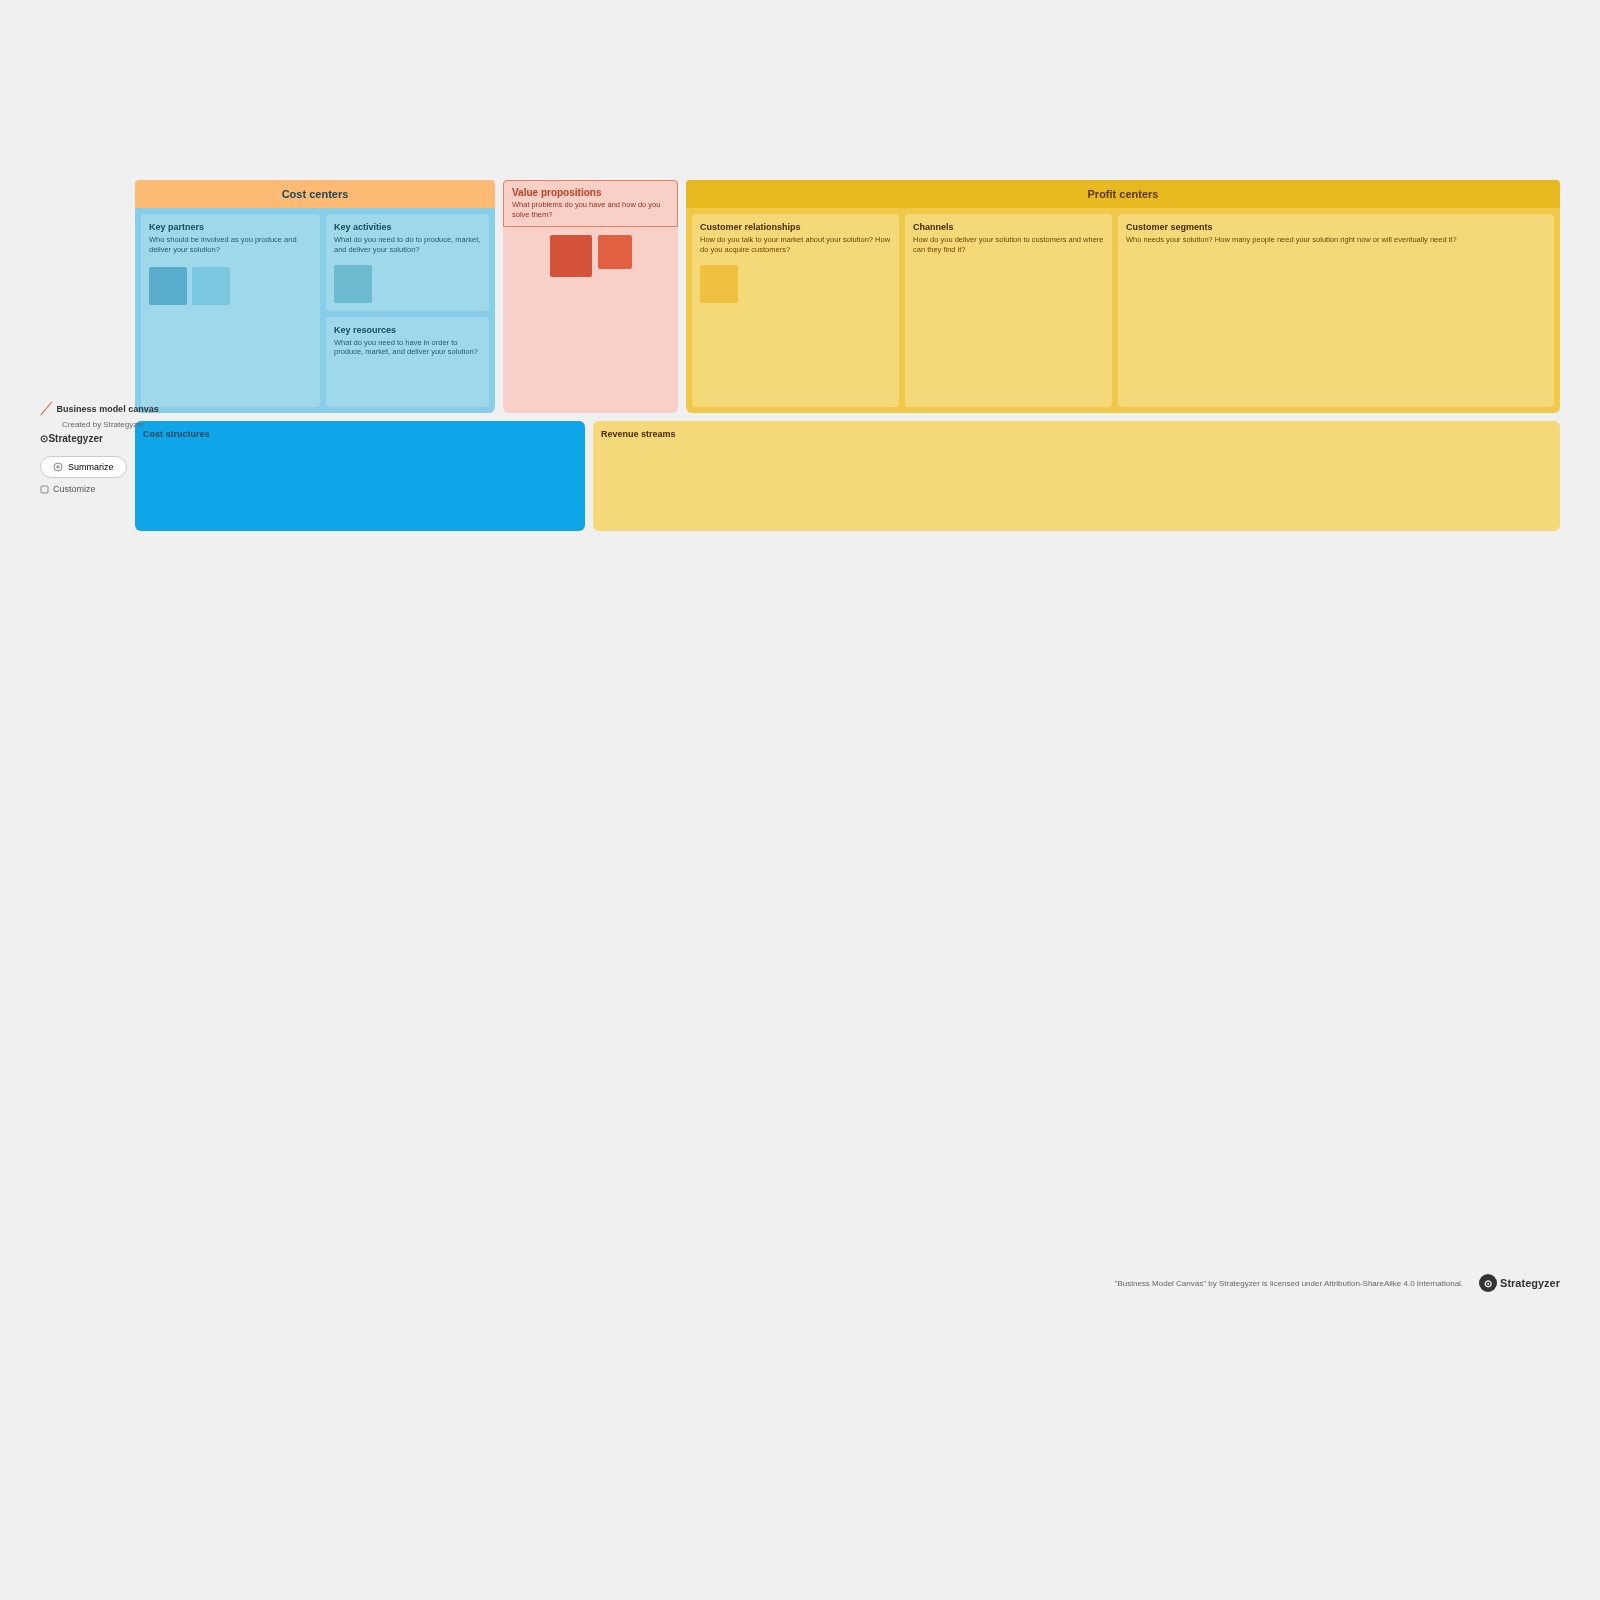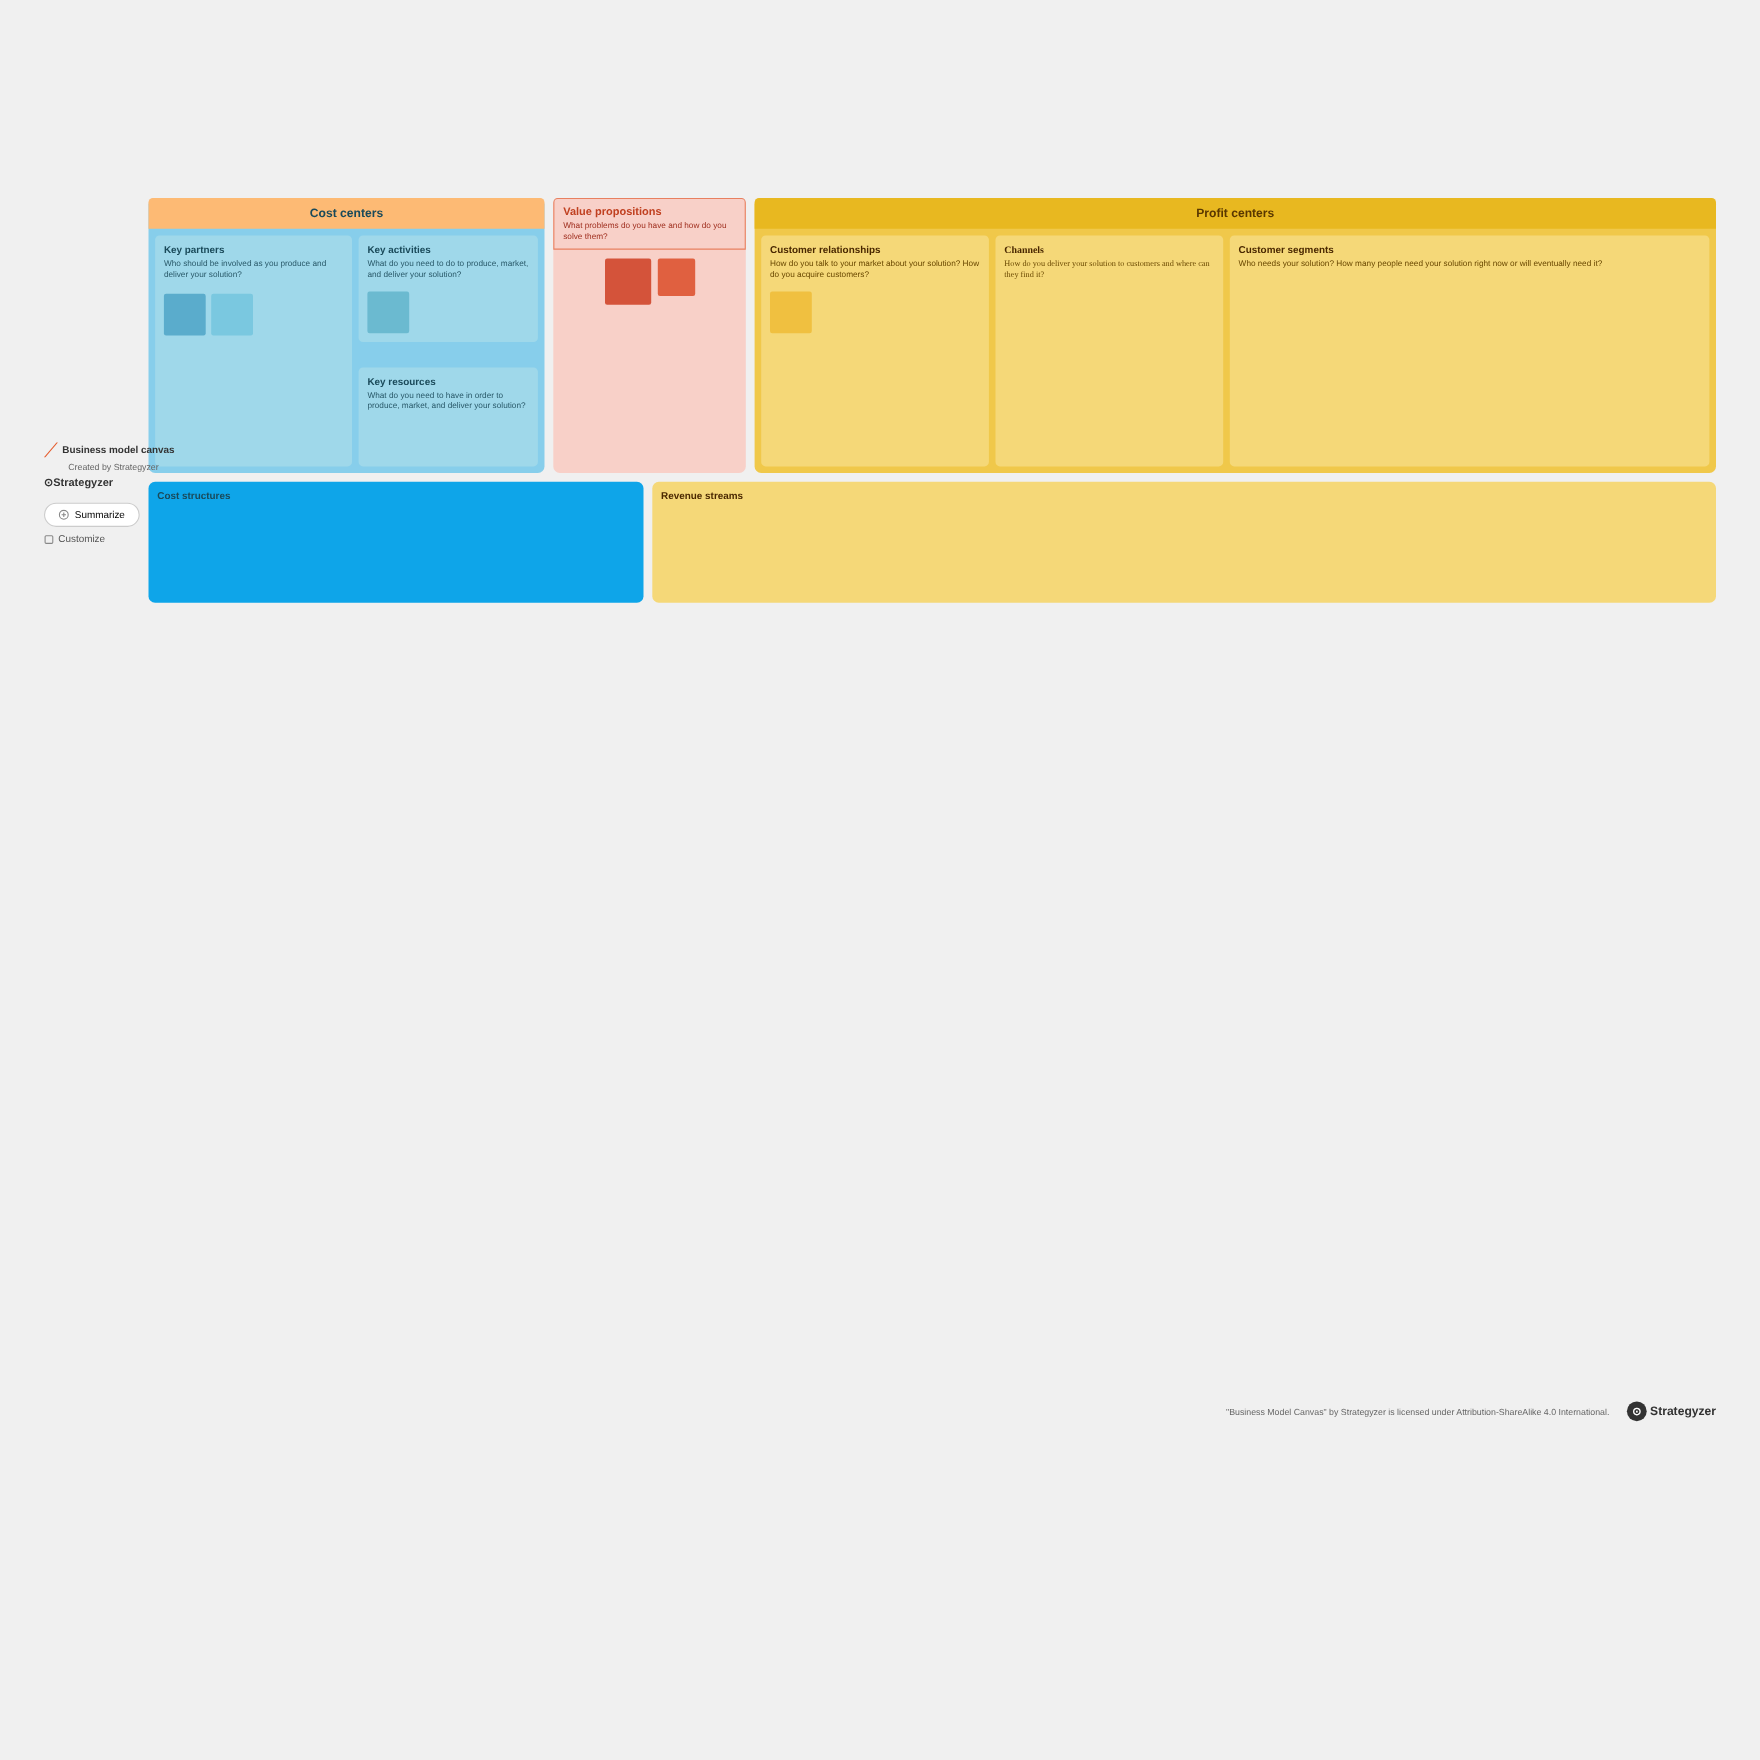--- a/index.html
+++ b/index.html
@@ -151,21 +151,21 @@
     .sub-section-desc {
       font-size: 7.5px;
       color: #2a5a6a;
       line-height: 1.3;
     }
 
     .key-activities-group {
       flex: 1;
       display: flex;
       flex-direction: column;
-      gap: 23px;
+      gap: 6px;
     }
 
     .sticky-note {
       width: 38px;
       height: 38px;
       border-radius: 2px;
     }
 
     .sticky-blue-1 { background: #5aaccc; }
     .sticky-blue-2 { background: #7ac8e0; }
@@ -442,21 +442,21 @@
           <div class="profit-centers-body">
 
             <div style="flex: 1; display: flex; gap: 6px;">
               <div class="profit-sub">
                 <div class="profit-sub-title">Customer relationships</div>
                 <div class="profit-sub-desc">How do you talk to your market about your solution? How do you acquire customers?</div>
                 <div class="stickies-row">
                   <div class="sticky-note sticky-yellow-1"></div>
                 </div>
               </div>
-              <div class="profit-sub" style="flex: 1; min-height: 90px; font-family: Liberation Serif, serif;">
+              <div class="profit-sub" style="flex: 1; min-height: 90px;">
                 <div class="profit-sub-title">Channels</div>
                 <div class="profit-sub-desc">How do you deliver your solution to customers and where can they find it?</div>
               </div>
             </div>
 
             <div class="profit-sub" style="flex: 1;">
               <div class="profit-sub-title">Customer segments</div>
               <div class="profit-sub-desc">Who needs your solution? How many people need your solution right now or will eventually need it?</div>
             </div>
           </div>

